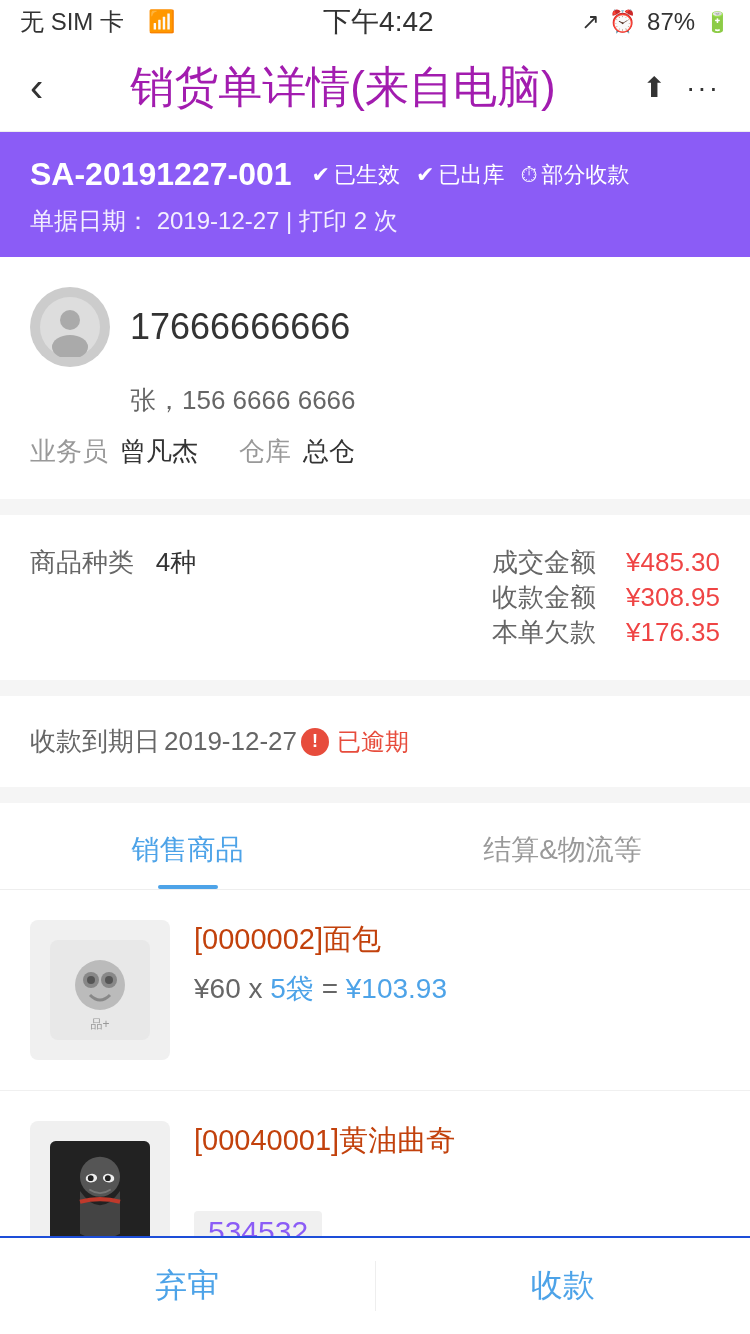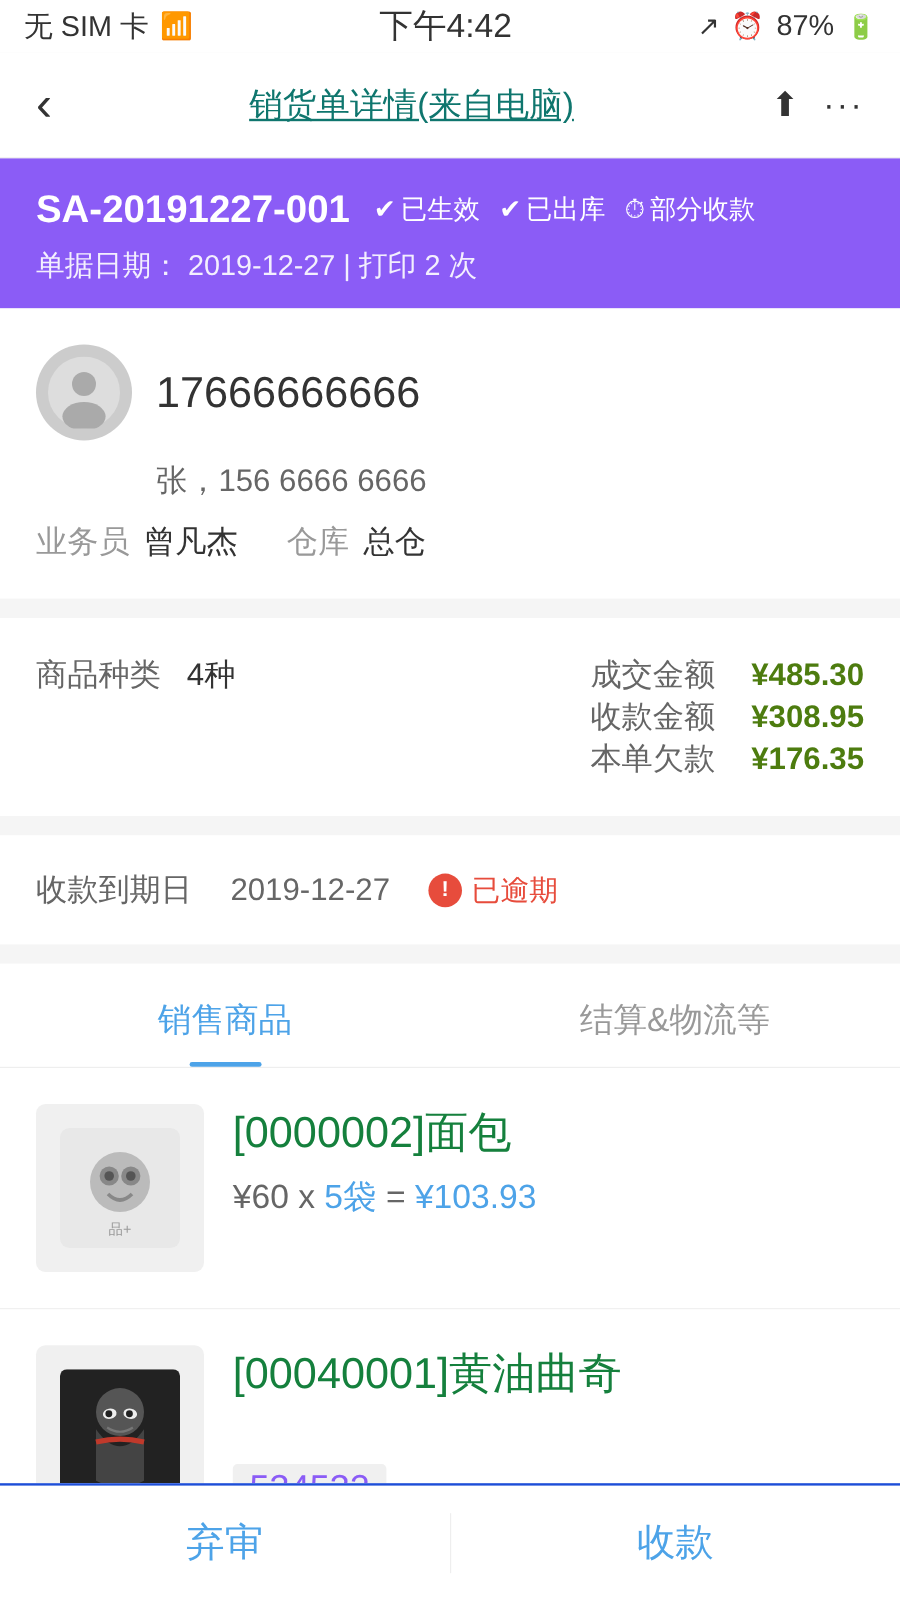--- a/index.html
+++ b/index.html
@@ -17,39 +17,38 @@
     .status-bar {
       height: 44px;
       background: #fff;
       display: flex;
       align-items: center;
       justify-content: space-between;
       padding: 0 20px;
       font-size: 24px;
       font-weight: 500;
     }
-    .status-left { display: flex; align-items: center; gap: 10px; }
+    .status-left { display: flex; align-items: center; gap: 24px; }
     .status-right { display: flex; align-items: center; gap: 10px; }
     .wifi-icon { font-size: 22px; }
 
     
     .nav-bar {
       height: 88px;
       background: #fff;
       display: flex;
       align-items: center;
       justify-content: space-between;
       padding: 0 30px;
       border-bottom: 1px solid #eee;
     }
     .nav-title {
-      font-size: 28px;
+      font-size: 44px;
       font-weight: 500;
-      color: #0f766e;
-      text-decoration: underline;
+      color: #a21caf;
     }
     .nav-left, .nav-right {
       display: flex;
       align-items: center;
       gap: 20px;
       color: #333;
       font-size: 32px;
     }
     .back-arrow {
       font-size: 40px;
@@ -172,30 +171,30 @@
       flex-direction: column;
       align-items: flex-end;
     }
     .summary-amount-row {
       display: flex;
       align-items: center;
       gap: 30px;
       font-size: 26px;
     }
     .amount-label { color: #666; }
-    .amount-value { color: #4d7c0f; font-weight: 700; }
+    .amount-value { color: #ef4444; font-weight: 400; }
 
     
     .due-date-section {
       background: #fff;
       padding: 28px 30px;
       margin-top: 16px;
       display: flex;
       align-items: center;
-      gap: 32px;
+      gap: 4px;
       font-size: 26px;
       color: #666;
     }
     .overdue-badge {
       display: flex;
       align-items: center;
       gap: 8px;
       color: #E74C3C;
       font-size: 24px;
     }
@@ -263,22 +262,22 @@
       align-items: center;
       justify-content: center;
       flex-shrink: 0;
       overflow: hidden;
     }
     .product-thumb svg { width: 100px; height: 100px; }
     .product-info {
       flex: 1;
     }
     .product-name {
-      font-size: 36px;
-      color: #15803d;
+      font-size: 29px;
+      color: #c2410c;
       margin-bottom: 10px;
     }
     .product-tag {
       display: inline-block;
       background: #f0f0f0;
       color: #8b5cf6;
       font-size: 30px;
       padding: 4px 14px;
       border-radius: 4px;
       margin-bottom: 14px;

